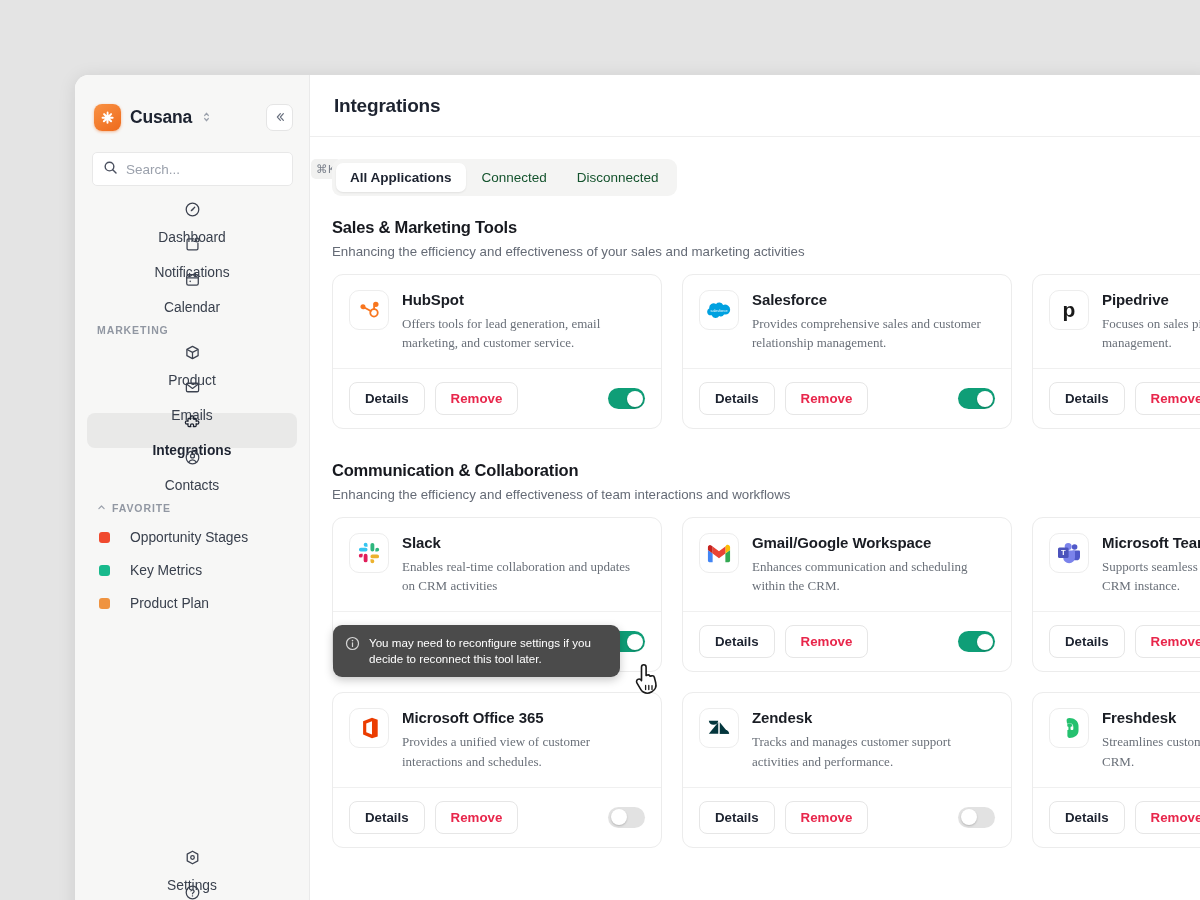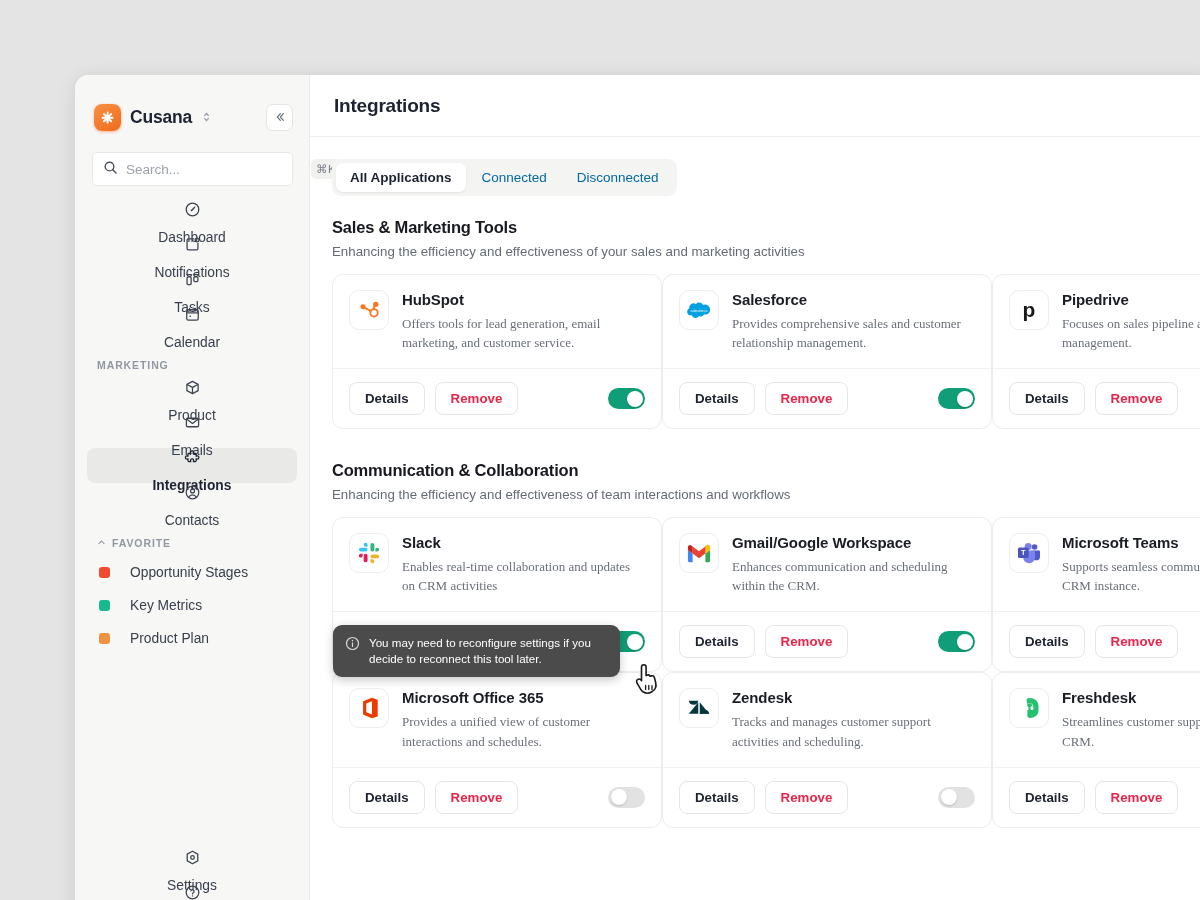--- a/index.html
+++ b/index.html
@@ -151,39 +151,40 @@
   }
   .tabs {
     display: inline-flex;
     background: #f4f4f3;
     border-radius: 9px;
     padding: 4px;
     gap: 2px;
   }
   .tab {
     font-size: 13.5px;
-    color: #0369a1;
+    color: #14532d;
     padding: 7px 14px;
     border-radius: 7px;
     cursor: pointer;
     white-space: nowrap;
   }
   .tab.active {
     background: #fff; color: #1d2330; font-weight: 600;
     box-shadow: 0 1px 2px rgba(0,0,0,.08);
   }
 
   .content { padding: 0 22px; overflow: hidden; flex: 1; }
 
   .group-title { font-size: 16.5px; font-weight: 700; color: #17191f; letter-spacing: -.2px; margin-top: 22px; }
   .group-sub { font-size: 13.3px; color: #656b76; margin-top: 7px; }
 
   .card-grid {
     display: grid;
     grid-template-columns: repeat(3, 330px);
+    gap: 20px;
     margin-top: 15px;
   }
 
   .card {
     border: 1px solid #ececec;
     border-radius: 11px;
     background: #fff;
     overflow: visible;
     position: relative;
   }
@@ -314,30 +315,20 @@
           <svg width="17" height="17" viewBox="0 0 20 20" fill="none" stroke="#3d4350" stroke-width="1.5" stroke-linecap="round" stroke-linejoin="round">
             <path d="M11.5 3.4H5.2a1.6 1.6 0 0 0-1.6 1.6v9.6a1.6 1.6 0 0 0 1.6 1.6h9.6a1.6 1.6 0 0 0 1.6-1.6V8.6"></path>
             <circle cx="15.4" cy="4.6" r="2.2"></circle>
           </svg>
         </span>
         <span>Notifications</span>
       </div>
       <div class="nav-item">
         <span class="nav-icon">
           <svg width="17" height="17" viewBox="0 0 20 20" fill="none" stroke="#3d4350" stroke-width="1.5" stroke-linecap="round" stroke-linejoin="round">
-            <path d="M3.4 4.2h5M11.4 4.2h5"></path>
-            <rect x="3.6" y="7" width="4.8" height="9" rx="1.3"></rect>
-            <rect x="11.6" y="7" width="4.8" height="5.4" rx="1.3"></rect>
-          </svg>
-        </span>
-        <span>Tasks</span>
-      </div>
-      <div class="nav-item">
-        <span class="nav-icon">
-          <svg width="17" height="17" viewBox="0 0 20 20" fill="none" stroke="#3d4350" stroke-width="1.5" stroke-linecap="round" stroke-linejoin="round">
             <rect x="3.2" y="4.4" width="13.6" height="12.2" rx="2"></rect>
             <path d="M3.2 8.2h13.6M6.6 2.8v3M13.4 2.8v3"></path>
             <circle cx="7.3" cy="12.2" r=".95" fill="#3d4350" stroke="none"></circle>
           </svg>
         </span>
         <span>Calendar</span>
       </div>
     </nav>
 
     <div class="section-label">
@@ -640,21 +631,21 @@
             <span class="app-icon">
               <svg width="22" height="22" viewBox="0 0 24 24">
                 <path fill="#03363d" d="M11.2 5.6v12.8L0.9 18.4z"></path>
                 <path fill="#03363d" d="M11.2 1.6a5.2 5.2 0 0 1-10.3 0z" transform="translate(0 2.4)"></path>
                 <path fill="#03363d" d="M12.8 18.4V5.6l10.3 12.8z" transform="translate(0 0)"></path>
                 <path fill="#03363d" d="M12.8 18.4a5.2 5.2 0 0 1 10.3 0z" transform="translate(0 0)"></path>
               </svg>
             </span>
             <div class="card-text">
               <div class="card-title">Zendesk</div>
-              <div class="card-desc">Tracks and manages customer support activities and scheduling.</div>
+              <div class="card-desc">Tracks and manages customer support activities and performance.</div>
             </div>
           </div>
           <div class="card-footer">
             <button class="btn btn-details">Details</button>
             <button class="btn btn-remove">Remove</button>
             <div class="toggle off">
                 <span class="knob"></span>
               </div>
           </div>
         </div>

